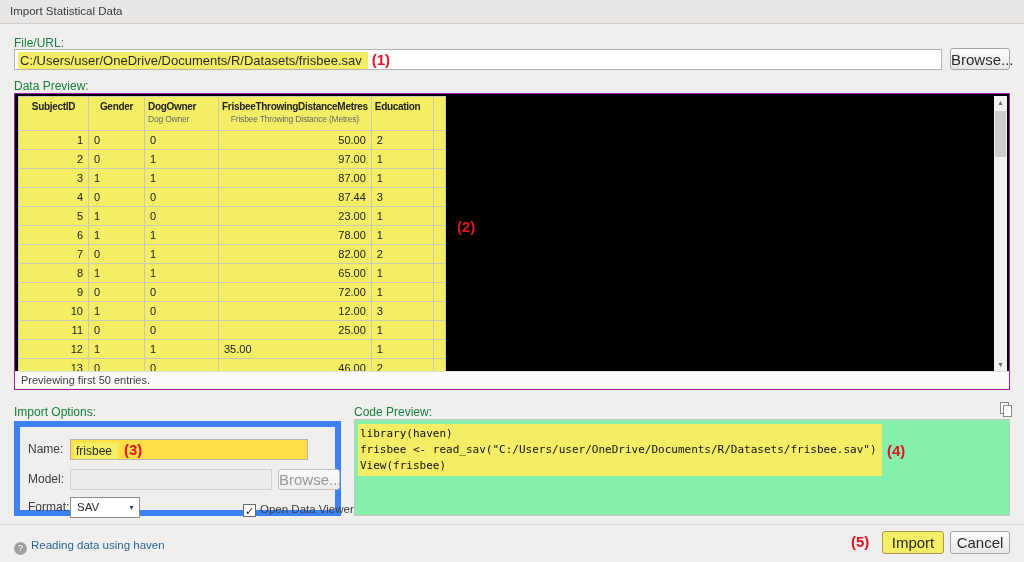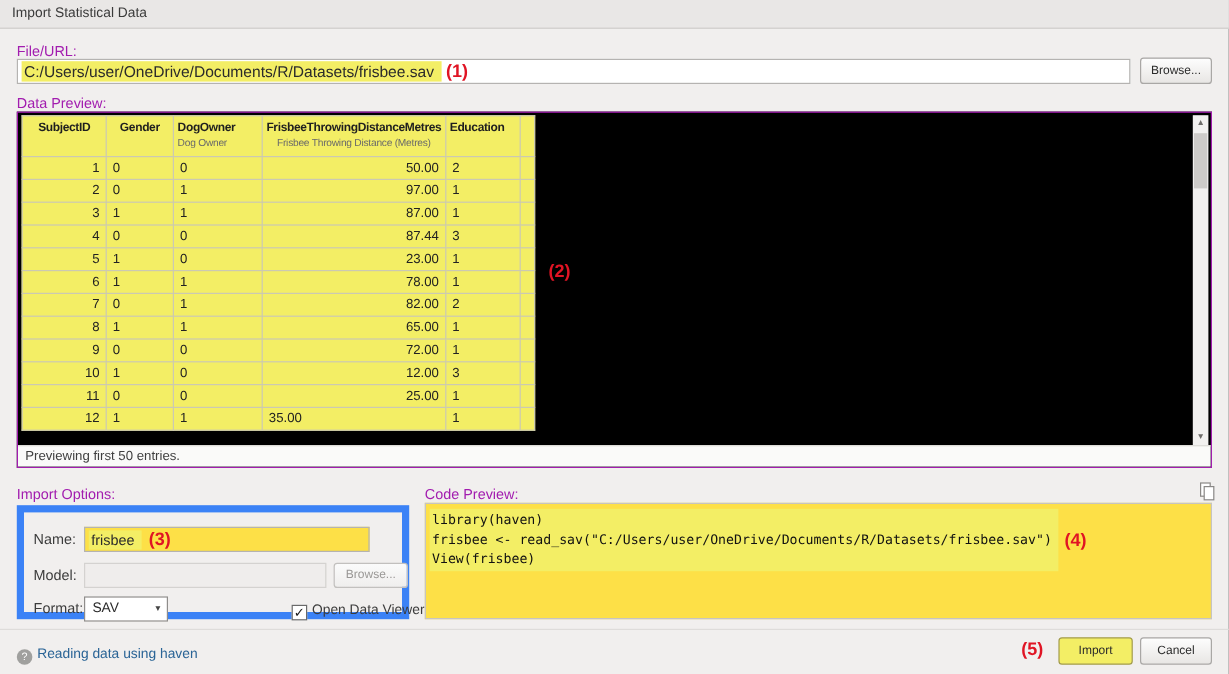--- a/index.html
+++ b/index.html
@@ -3,35 +3,35 @@
 <meta charset="utf-8">
 <style>
   * { margin:0; padding:0; box-sizing:border-box; }
   html,body { width:1024px; height:562px; }
   body { font-family:"Liberation Sans",sans-serif; background:#f1efee; color:#2b2b2b; overflow:hidden; position:relative; }
   .dialog { position:absolute; left:0; top:0; width:1024px; height:522px; }
 
   .titlebar { position:absolute; left:0; top:0; width:1024px; height:24px; background:#e9e7e6;
               border-bottom:1px solid #cfccca; font-size:11.5px; color:#3a3a3a; line-height:23px; padding-left:10px; }
 
-  .lbl { position:absolute; font-size:12px; color:#a21caf; }
+  .lbl { position:absolute; font-size:12px; color:#15803d; }
   .file-label { left:14px; top:36px; }
   .preview-label { left:14px; top:79px; }
   .options-label { left:14px; top:405px; }
   .code-label { left:354px; top:405px; }
 
   .ann { color:#e01424; font-weight:bold; font-size:15px; font-family:"Liberation Sans",sans-serif; }
 
   .file-input { position:absolute; left:14px; top:49px; width:928px; height:21px; background:#ffffff;
                 border:1px solid #b5b3b1; font-size:13px; line-height:19px; padding-left:3px; white-space:nowrap; overflow:hidden; }
   .hl { background:#f3ee65; padding:1px 6px 1px 2px; }
   .file-input .ann { margin-left:4px; }
 
   .btn { position:absolute; background:linear-gradient(#fdfdfd,#e8e6e4); border:1px solid #a9a7a5;
-         border-radius:3px; font-family:"Liberation Sans",sans-serif; font-size:10px; color:#2b2b2b; cursor:pointer; }
+         border-radius:3px; font-family:"Liberation Sans",sans-serif; font-size:15px; color:#2b2b2b; cursor:pointer; }
   .browse-btn { left:950px; top:48px; width:60px; height:22px; }
 
   .preview-panel { position:absolute; left:14px; top:93px; width:996px; height:297px; background:#000000;
                    border:1px solid #a21caf; overflow:hidden; }
   table.preview { position:absolute; left:3px; top:2px; border-collapse:collapse; table-layout:fixed; background:#f3ee65; }
   table.preview th, table.preview td { border:1px solid #cbc9b2; overflow:hidden; white-space:nowrap; }
   table.preview th { font-weight:bold; font-size:10px; letter-spacing:-0.3px; vertical-align:top; padding:4px 3px 2px 3px; height:34px; color:#1f1f1f; }
   table.preview .th-sub { font-weight:normal; font-size:8.5px; letter-spacing:-0.2px; color:#6a6a6a; margin-top:2px; }
   table.preview td { font-size:11px; height:19px; padding:0 5px; color:#222; }
 
@@ -58,21 +58,21 @@
   .model-browse { left:258px; top:42px; width:62px; height:21px; color:#9a9896; border-color:#c2c0be; background:linear-gradient(#fbfbfb,#efeeed); }
   .select { position:absolute; left:50px; top:70px; width:70px; height:21px; background:#ffffff; border:1px solid #8f8d8b;
             font-size:11.5px; line-height:19px; padding-left:6px; cursor:pointer; }
   .sel-arrow { position:absolute; right:4px; top:0; font-size:7px; color:#444; line-height:19px; }
   .checkbox-row { position:absolute; left:223px; top:72px; cursor:pointer; white-space:nowrap; }
   .checkbox { display:inline-block; width:13px; height:13px; background:#fff; border:1px solid #6a6a6a;
               font-size:11px; line-height:12px; text-align:center; color:#1b1b1b; vertical-align:-2px; }
   .cb-label { font-size:11.5px; color:#3c3c3c; margin-left:4px; }
 
   .copy-icon { position:absolute; left:999px; top:401px; cursor:pointer; }
-  .code-box { position:absolute; left:354px; top:419px; width:656px; height:97px; background:#fde047; border:1px solid #c6c4c2; }
+  .code-box { position:absolute; left:354px; top:419px; width:656px; height:97px; background:#86efac; border:1px solid #c6c4c2; }
   .code-hl { position:absolute; left:3px; top:4px; width:524px; background:#f3ee65; padding:2px 2px; }
   .code-line { font-family:"DejaVu Sans Mono","Liberation Mono",monospace; font-size:11px; line-height:16px; white-space:pre; color:#111; }
   .ann4 { position:absolute; left:532px; top:22px; }
 
   .bottom-divider { position:absolute; left:0; top:524px; width:1024px; height:1px; background:#dedcda; }
   .help { position:absolute; left:14px; top:535px; cursor:pointer; white-space:nowrap; }
   .help-icon { display:inline-block; width:13px; height:13px; border-radius:50%; background:#a0a09e; color:#ffffff;
                font-size:9px; line-height:13px; text-align:center; vertical-align:-2px; }
   .help-text { font-size:11.5px; color:#2a6496; margin-left:4px; }
   .ann5 { position:absolute; left:851px; top:533px; }
@@ -203,20 +203,28 @@
             <td style="text-align: right;">25.00</td>
             <td style="text-align: left;">1</td>
             <td style="text-align: left;"></td>
           </tr>
           <tr>
             <td style="text-align: right;">12</td>
             <td style="text-align: left;">1</td>
             <td style="text-align: left;">1</td>
             <td style="text-align: left;">35.00</td>
             <td style="text-align: left;">1</td>
+            <td style="text-align: left;"></td>
+          </tr>
+          <tr>
+            <td style="text-align: right;">13</td>
+            <td style="text-align: left;">0</td>
+            <td style="text-align: left;">0</td>
+            <td style="text-align: right;">46.00</td>
+            <td style="text-align: left;">2</td>
             <td style="text-align: left;"></td>
           </tr>
         </tbody>
     </table>
     <div class="ann ann2">(2)</div>
     <div class="scrollbar">
       <div class="sb-btn sb-up">▲</div>
       <div class="sb-thumb"></div>
       <div class="sb-btn sb-down">▼</div>
     </div>

